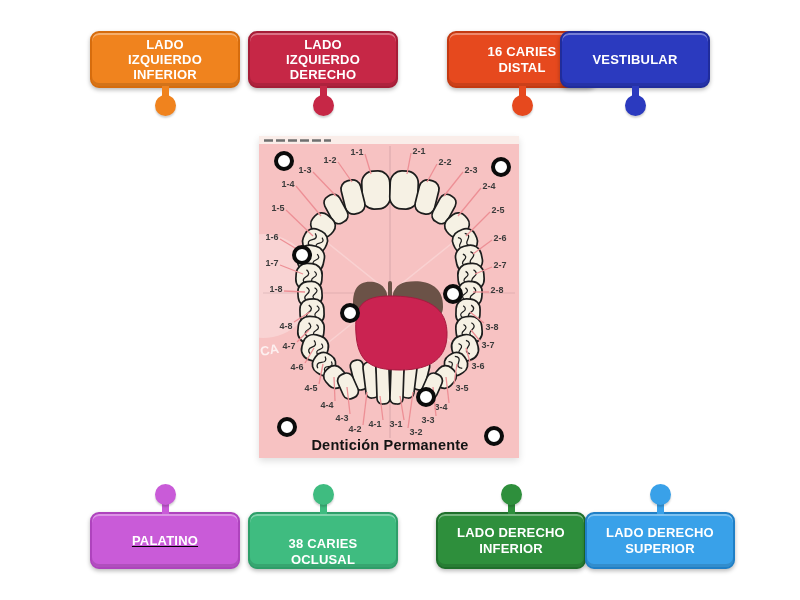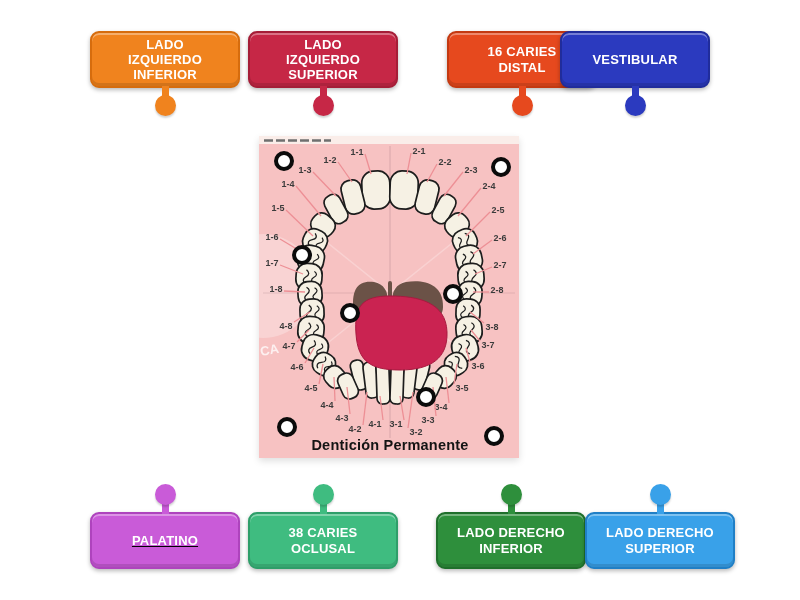--- a/index.html
+++ b/index.html
@@ -33,21 +33,21 @@
 <body>
 
 <div class="stage">
 
   <div class="chip top" style="left: 90px; top: 31px; --c: #F0831E; --b: #D66C0D;">
     <span class="chip-label">LADO IZQUIERDO INFERIOR</span>
     <span class="pin-stem"></span>
     <span class="pin-ball"></span>
   </div>
   <div class="chip top" style="left: 248px; top: 31px; --c: #C62746; --b: #A51D37;">
-    <span class="chip-label">LADO IZQUIERDO SUPERIOR</span>
+    <span class="chip-label">LADO IZQUIERDO DERECHO</span>
     <span class="pin-stem"></span>
     <span class="pin-ball"></span>
   </div>
   <div class="chip top" style="left: 404px; top: 31px; margin-left: 43px; --c: #E6491E; --b: #C43911;">
     <span class="chip-label">16 CARIES DISTAL</span>
     <span class="pin-stem"></span>
     <span class="pin-ball"></span>
   </div>
   <div class="chip top" style="left: 560px; top: 31px; --c: #2B3ABF; --b: #202C9C;">
     <span class="chip-label">VESTIBULAR</span>
@@ -219,21 +219,21 @@
 
       <text x="131" y="314" text-anchor="middle" font-size="14.5" font-weight="bold" fill="#141414" letter-spacing="0.2">Dentición Permanente</text>
     </svg>
   </div>
 
   <div class="chip bottom" style="left: 90px; top: 512px; text-decoration: underline; --c: #C95BD8; --b: #AE43BD;">
     <span class="chip-label">PALATINO</span>
     <span class="pin-stem"></span>
     <span class="pin-ball"></span>
   </div>
-  <div class="chip bottom" style="left: 248px; top: 512px; --c: #3FBC80; --b: #2E9E69;">
+  <div class="chip bottom" style="left: 248px; top: 512px; align-items: flex-end; --c: #3FBC80; --b: #2E9E69;">
     <span class="chip-label">38 CARIES OCLUSAL</span>
     <span class="pin-stem"></span>
     <span class="pin-ball"></span>
   </div>
   <div class="chip bottom" style="left: 404px; top: 512px; margin-left: 32px; --c: #2E8F3C; --b: #1F6F2B;">
     <span class="chip-label">LADO DERECHO INFERIOR</span>
     <span class="pin-stem"></span>
     <span class="pin-ball"></span>
   </div>
   <div class="chip bottom" style="left: 585px; top: 512px; --c: #39A1E9; --b: #1F7FC6;">

